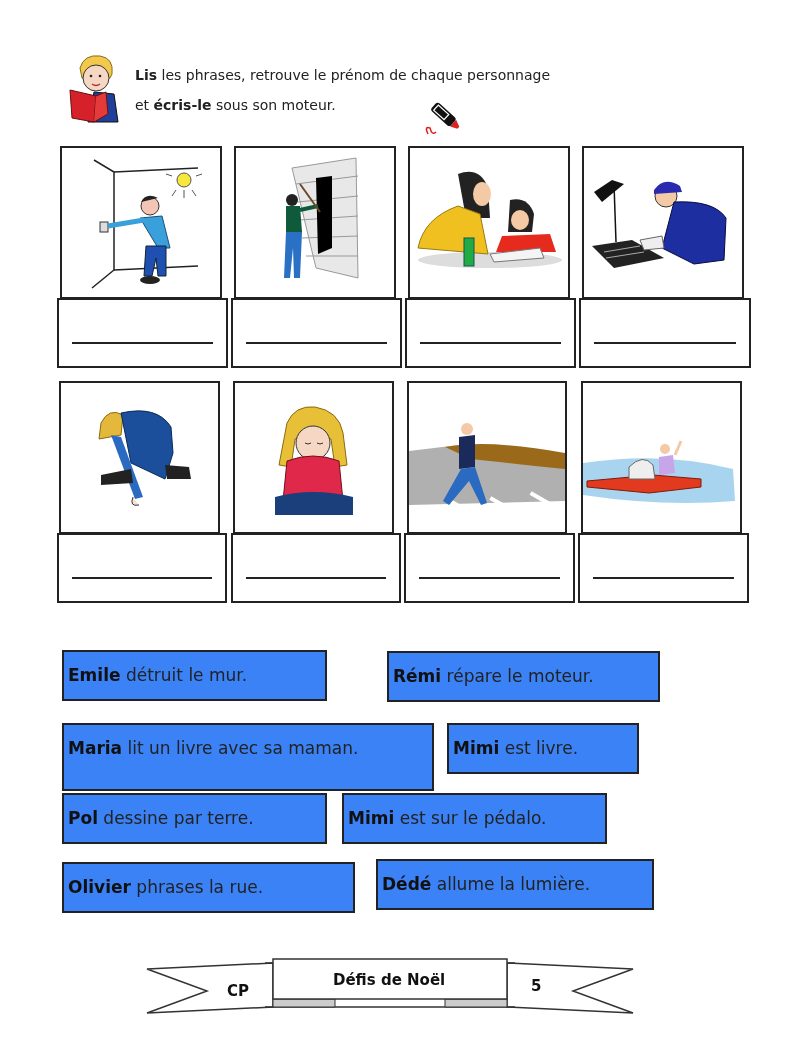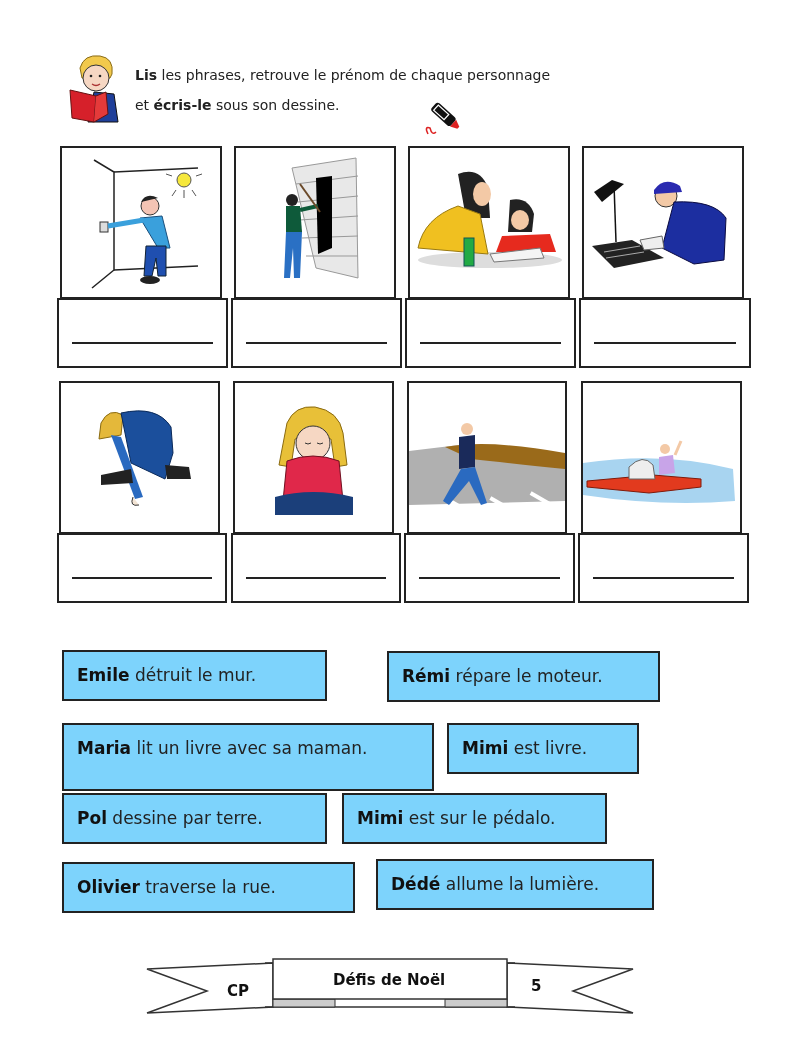--- a/index.html
+++ b/index.html
@@ -4,22 +4,22 @@
 <style>
   html, body { margin:0; padding:0; background:#ffffff; }
   body { width:788px; height:1043px; position:relative; overflow:hidden;
          font-family:"DejaVu Sans", sans-serif; color:#1a1a1a; }
   .abs { position:absolute; }
   .instr { left:135px; top:60px; width:620px; font-size:14px; line-height:30px; color:#222; }
   .instr b { font-weight:bold; }
   .imgbox { position:absolute; border:2px solid #222; background:#fff; box-sizing:border-box; overflow:hidden; }
   .namebox { position:absolute; border:2px solid #222; background:#fff; box-sizing:border-box; }
   .namebox .line { position:absolute; left:13px; right:13px; bottom:22px; height:2px; background:#222; }
-  .sentence { position:absolute; border:2px solid #222; box-sizing:border-box; background:#7dd3fc;
-              font-size:17px; line-height:20px; padding:13px 0 0 13px; color:#222; white-space:nowrap; }
+  .sentence { position:absolute; border:2px solid #222; box-sizing:border-box; background:#3b82f6;
+              font-size:17px; line-height:20px; padding:13px 0 0 4px; color:#222; white-space:nowrap; }
   .sentence b { font-weight:bold; color:#111; }
   .banner { left:145px; top:955px; width:490px; height:60px; }
   .banner-text { position:absolute; font-weight:bold; font-size:15px; color:#111; }
   svg { display:block; }
 </style>
 </head>
 <body>
 
 <div class="abs" style="left:66px;top:52px;width:58px;height:72px;">
   <svg width="58" height="72" viewBox="0 0 58 72">
@@ -28,21 +28,21 @@
     <circle cx="25" cy="24" r="1.3" fill="#222"></circle>
       <circle cx="34" cy="24" r="1.3" fill="#222"></circle>
     <path d="M26 32 Q30 35 34 32" stroke="#a33" stroke-width="1.3" fill="none"></path>
     <path d="M28 40 L48 42 L52 70 L22 70 Z" fill="#1f3f9a" stroke="#111" stroke-width="1"></path>
     <path d="M4 38 L30 44 L28 70 L6 66 Z" fill="#d6202a" stroke="#611" stroke-width="1"></path>
     <path d="M30 44 L40 40 L42 62 L28 70" fill="#e53a3a" stroke="#611" stroke-width="1"></path>
   </svg>
 </div>
 <div class="abs instr">
   <div><b>Lis</b><span> les phrases, retrouve le prénom de chaque personnage</span></div>
-  <div><span>et </span><b>écris-le</b><span> sous son dessine.</span></div>
+  <div><span>et </span><b>écris-le</b><span> sous son moteur.</span></div>
 </div>
 <div class="abs" style="left:420px;top:96px;width:46px;height:44px;">
   <svg width="46" height="44" viewBox="0 0 46 44">
     <g transform="rotate(-48 26 20)">
       <rect x="20" y="4" width="11" height="26" rx="3" fill="#111"></rect>
       <rect x="22" y="7" width="7" height="14" fill="none" stroke="#fff" stroke-width="1.2"></rect>
       <path d="M21 30 L30 30 L27 37 L24 37 Z" fill="#d22"></path>
     </g>
     <path d="M8 38 Q4 30 10 32 Q12 40 16 36" stroke="#d22" stroke-width="1.5" fill="none"></path>
   </svg>
@@ -200,21 +200,21 @@
 <div class="sentence" style="left:447px;top:723px;width:192px;height:51px;">
   <b>Mimi</b><span> est livre.</span>
 </div>
 <div class="sentence" style="left:62px;top:793px;width:265px;height:51px;">
   <b>Pol</b><span> dessine par terre.</span>
 </div>
 <div class="sentence" style="left:342px;top:793px;width:265px;height:51px;">
   <b>Mimi</b><span> est sur le pédalo.</span>
 </div>
 <div class="sentence" style="left:62px;top:862px;width:293px;height:51px;">
-  <b>Olivier</b><span> traverse la rue.</span>
+  <b>Olivier</b><span> phrases la rue.</span>
 </div>
 <div class="sentence" style="left:376px;top:859px;width:278px;height:51px;">
   <b>Dédé</b><span> allume la lumière.</span>
 </div>
 
 <div class="abs banner">
   <svg width="490" height="60" viewBox="0 0 490 60">
     <path d="M2 14 L128 8 L128 52 L2 58 L62 36 Z" fill="#fff" stroke="#333" stroke-width="1.5"></path>
     <path d="M488 14 L362 8 L362 52 L488 58 L428 36 Z" fill="#fff" stroke="#333" stroke-width="1.5"></path>
     <path d="M120 8 L370 8" stroke="#333" stroke-width="1.5"></path>

